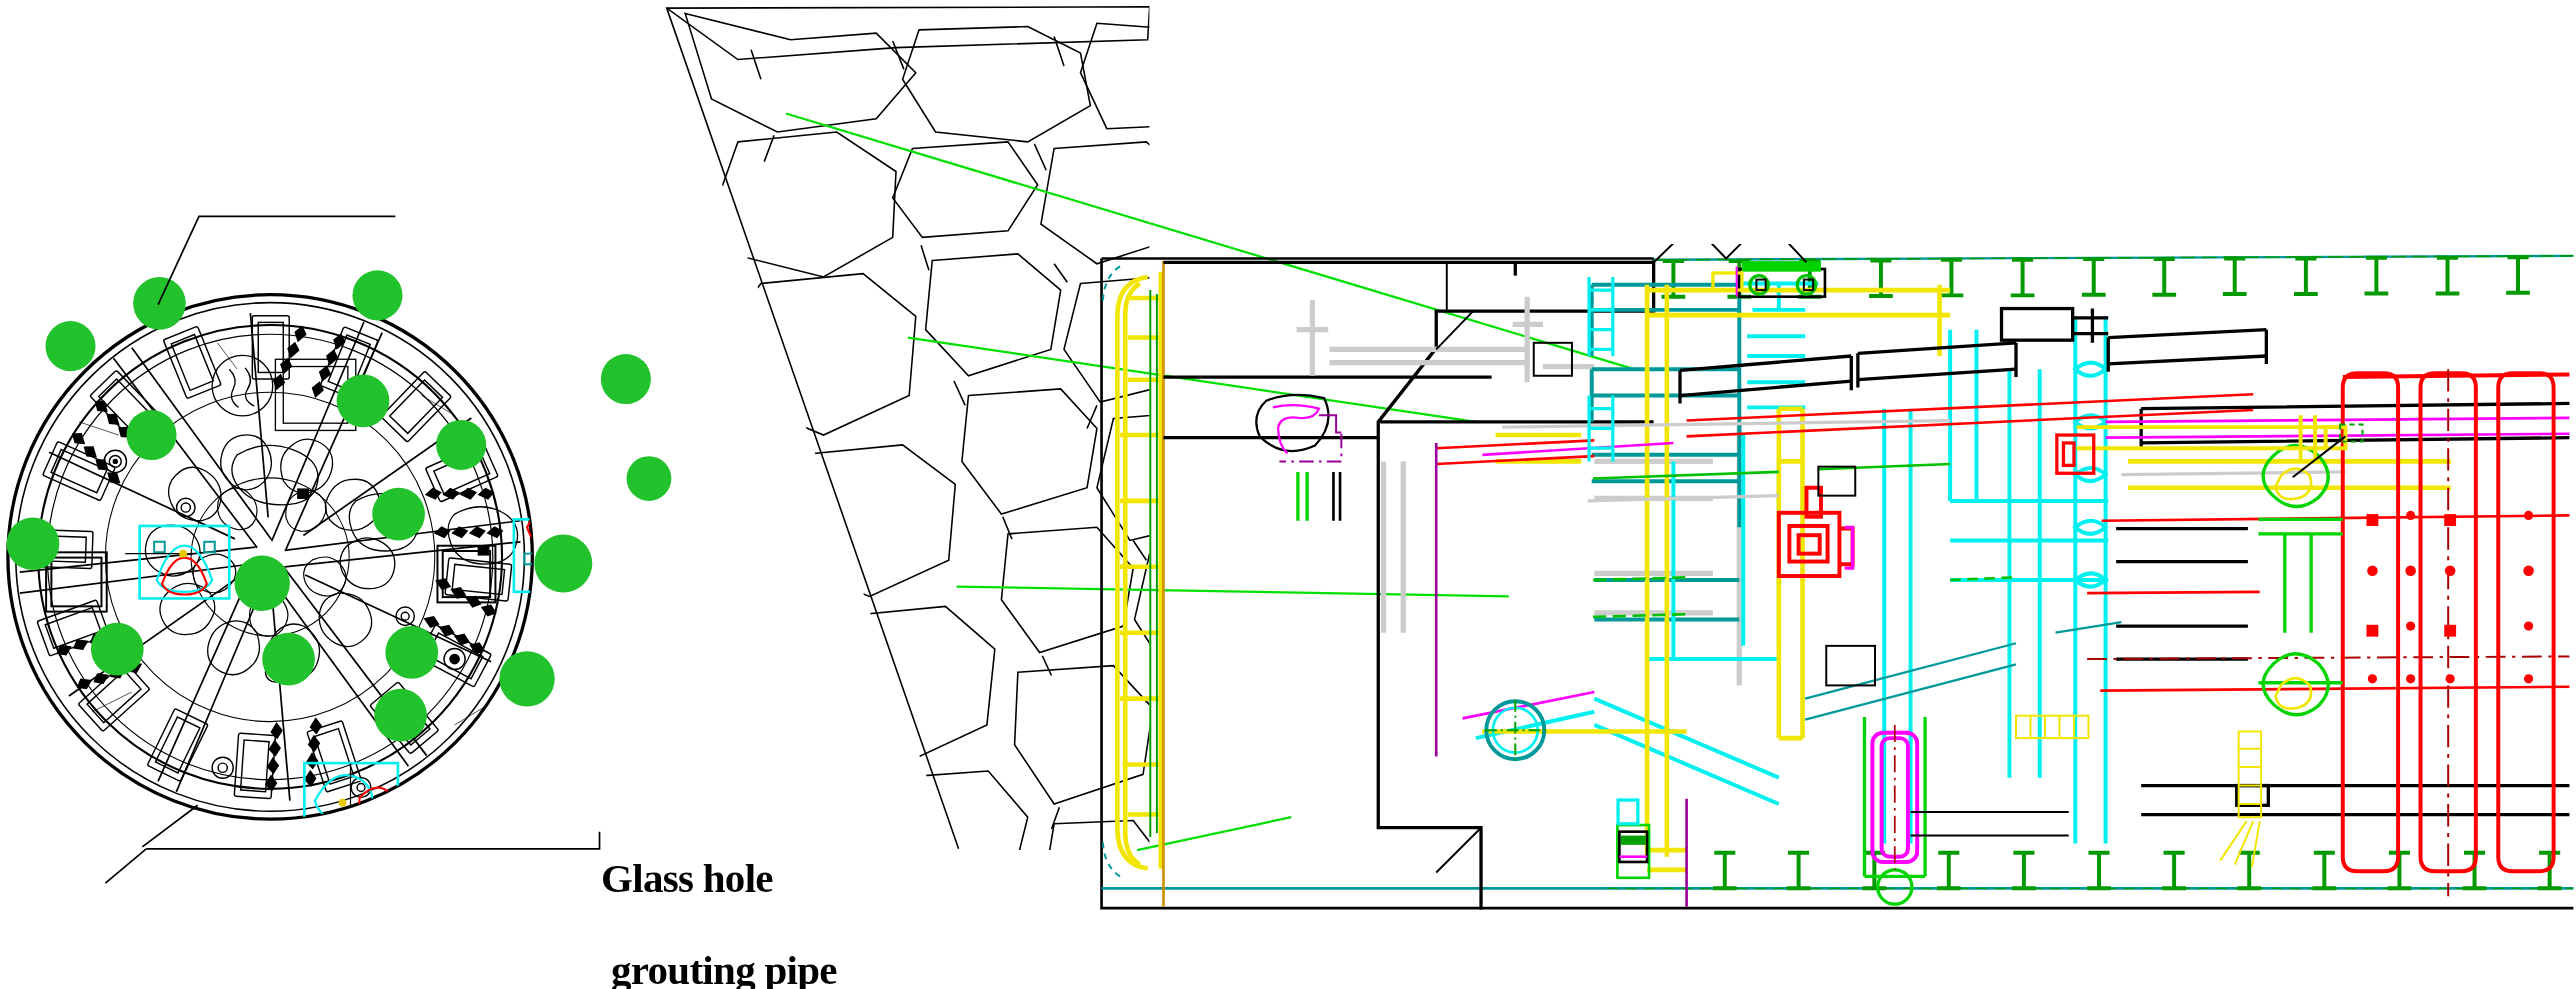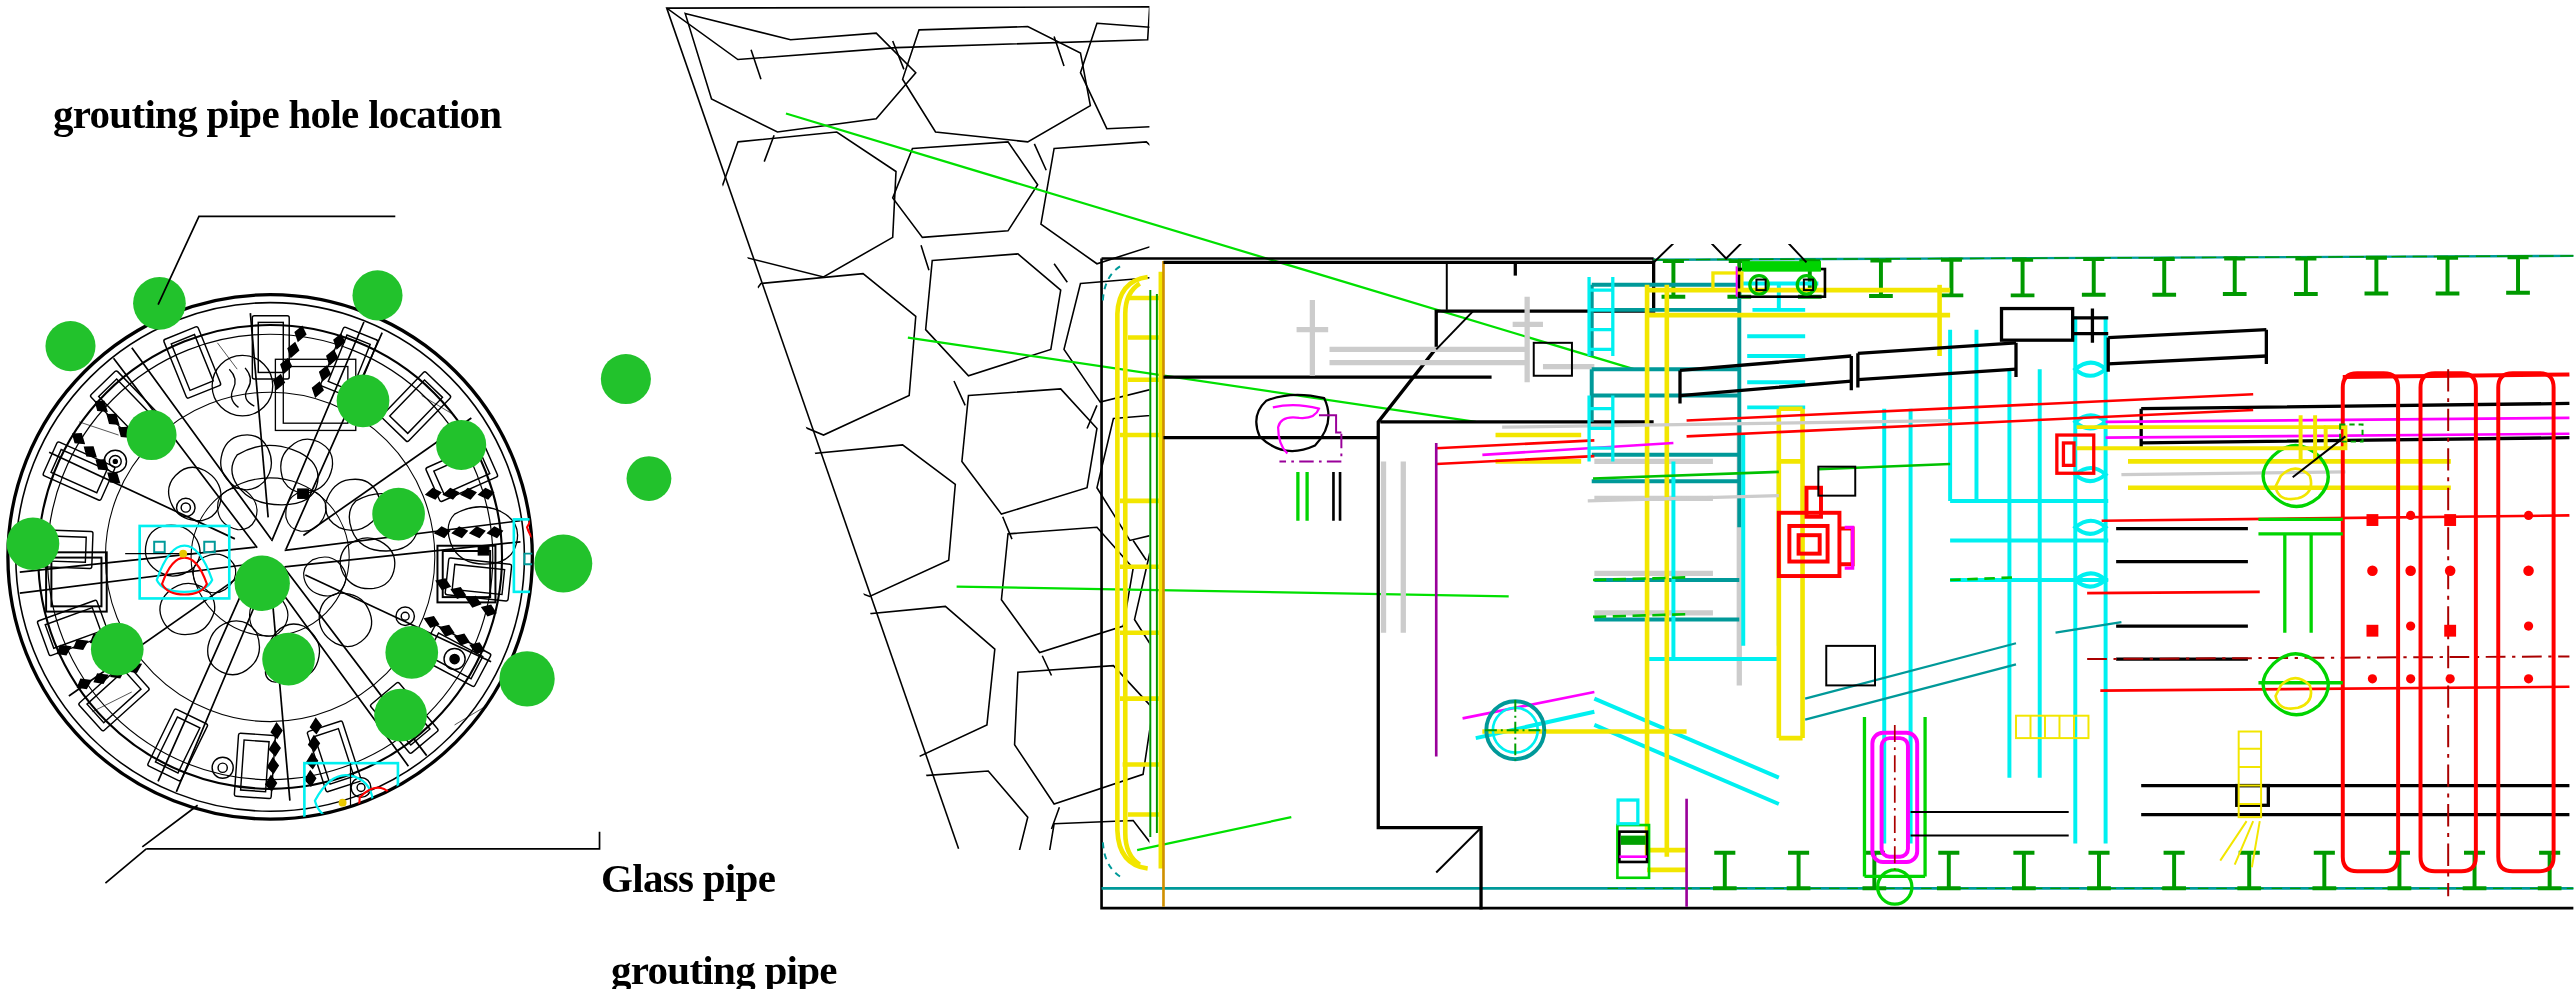--- a/index.html
+++ b/index.html
@@ -756,19 +756,18 @@
     </g>
 
     <g fill="none" stroke="#000" stroke-width="3">
       <path d="M2510,398 L2570,340 L2620,392 L2680,332 L2742,398"></path>
       <path d="M2236,472 L2180,530"></path>
       <path d="M2248,1256 L2180,1324"></path>
     </g>
   </g>
 </svg>
 
-<div class="lbl" id="title-label">grouting pipe hole location</div>
-
-<div class="lbl" id="gf-label"><span>Glass pipe</span><br>
+
+<div class="lbl" id="gf-label"><span>Glass hole</span><br>
   <span style="margin-left:-9.2px;display:inline-block">grouting pipe</span></div>
 
 </div>
 
 
 </body></html>

